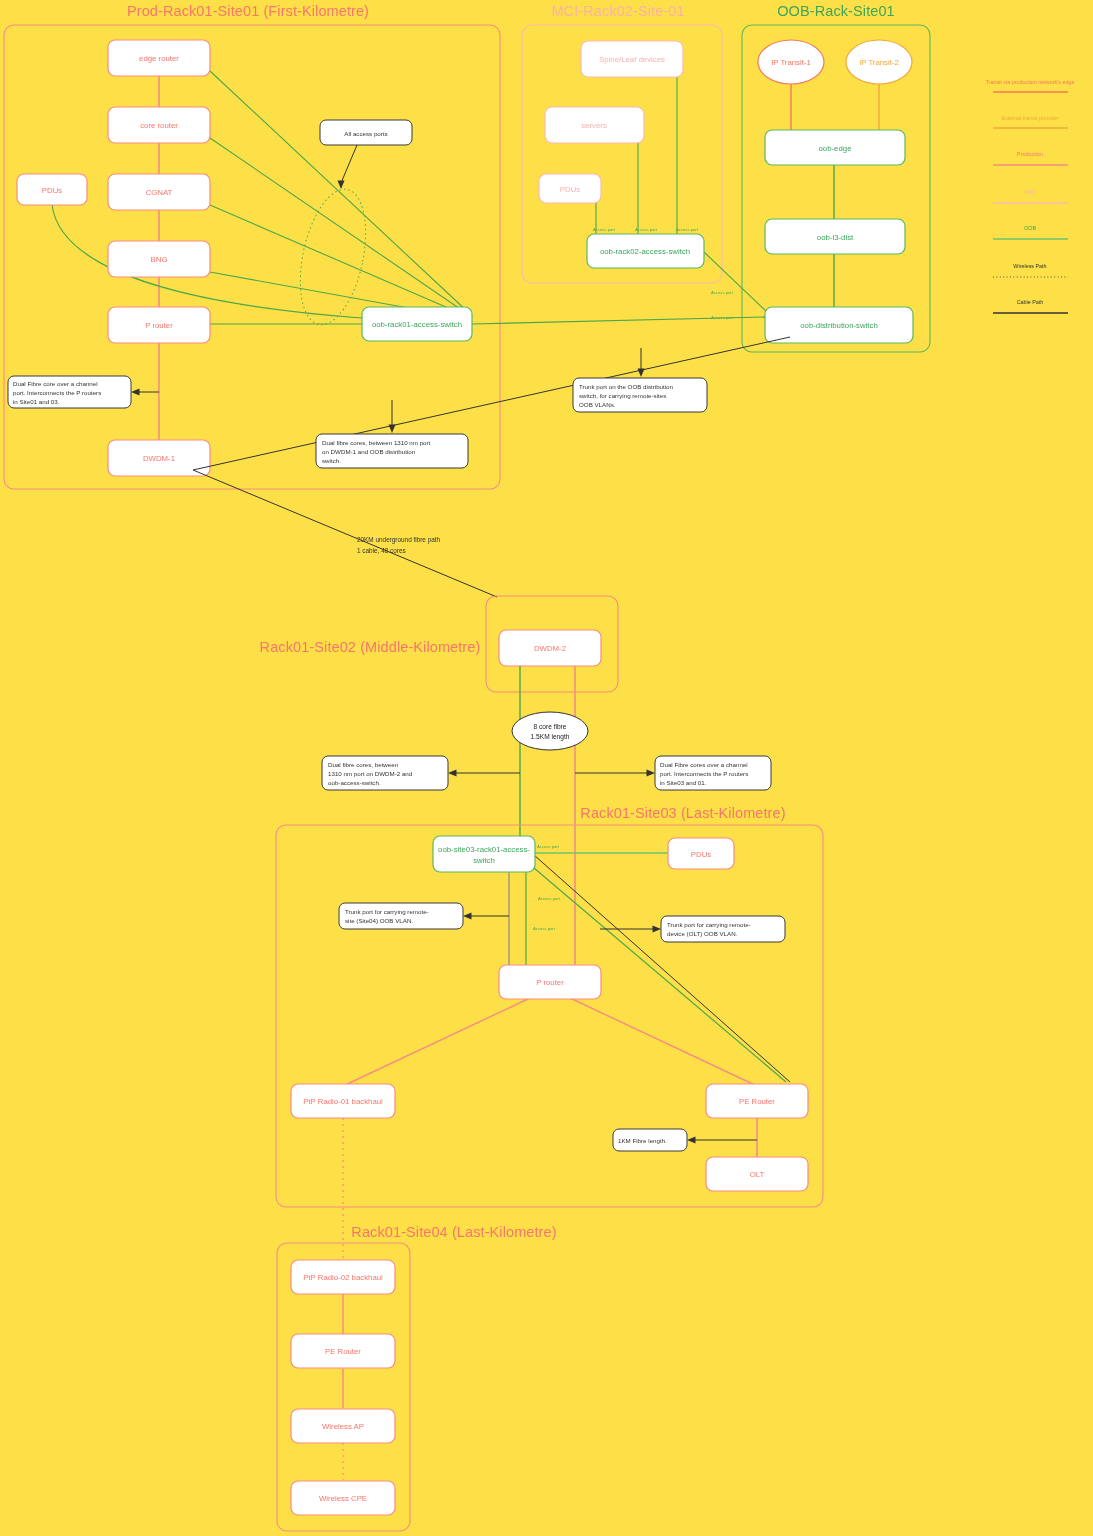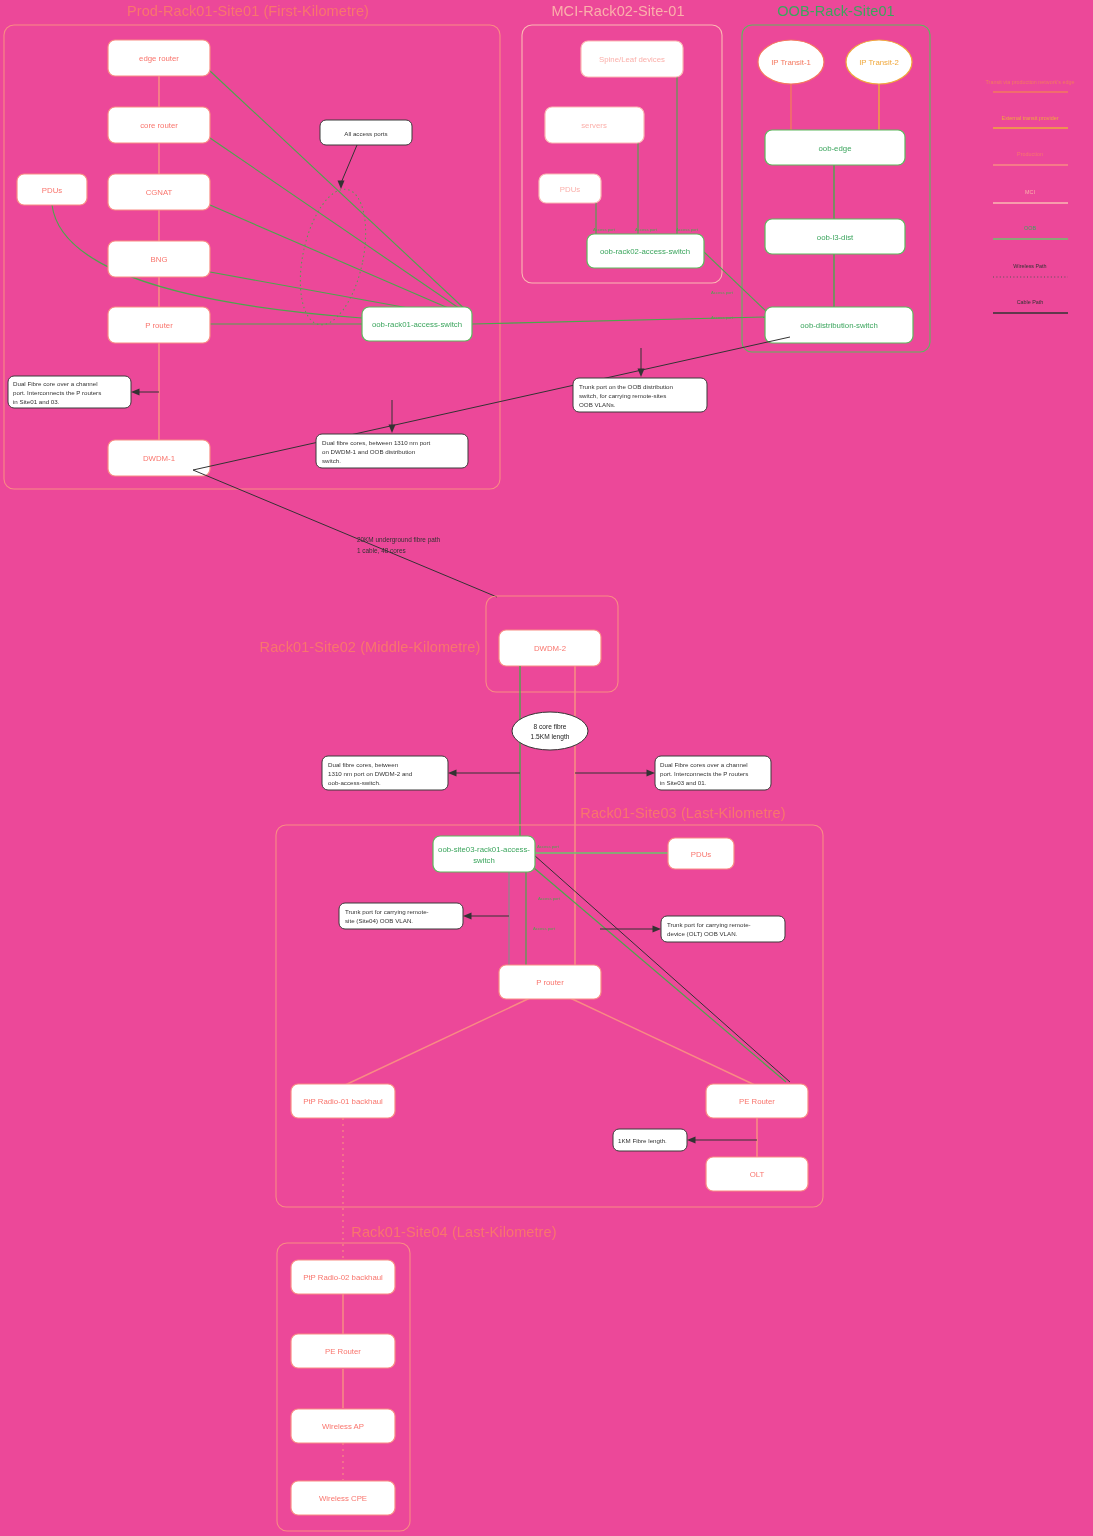--- a/index.html
+++ b/index.html
@@ -1,17 +1,17 @@
 <!DOCTYPE html>
 <html><head>
 <meta charset="utf-8">
 <style>
   html,body{margin:0;padding:0;background:#ffffff;}
   body{font-family:"Liberation Sans", sans-serif;}
-  #canvas{position:relative;width:1093px;height:1536px;background:#ec4899;overflow:hidden;}
+  #canvas{position:relative;width:1093px;height:1536px;background:#fde047;overflow:hidden;}
   svg{position:absolute;left:0;top:0;width:1093px;height:1536px;}
   .sitetitle{font-size:14.5px;letter-spacing:.1px;}
   .nodelabel{font-size:7.8px;}
   .portlabel{font-size:4.2px;}
   .notetext{font-size:6.2px;fill:#333333;}
   .legendtext{font-size:5.4px;}
   .edgelabel{font-size:6.4px;fill:#333333;}
   .ellipsetext{font-size:6.6px;fill:#222222;}
   text{font-family:"Liberation Sans", sans-serif;}
 </style>

